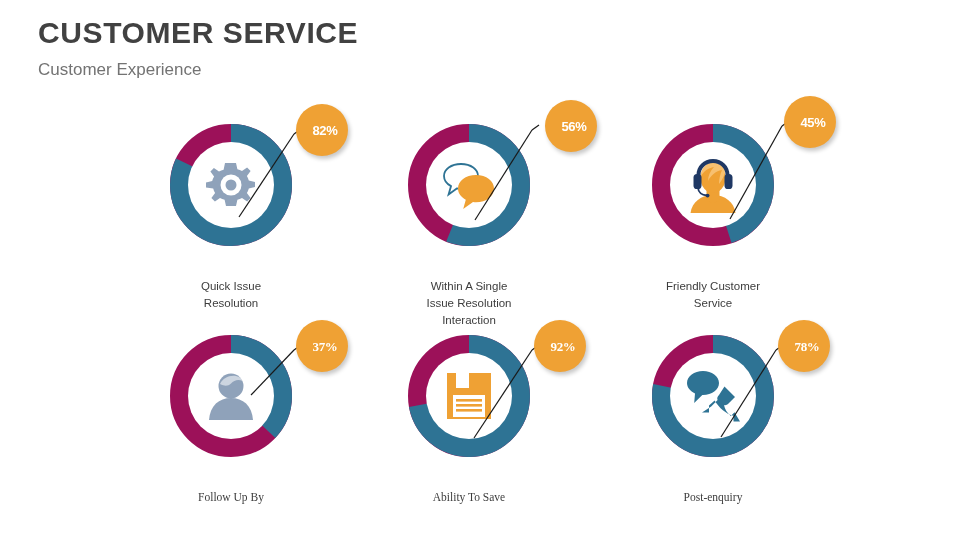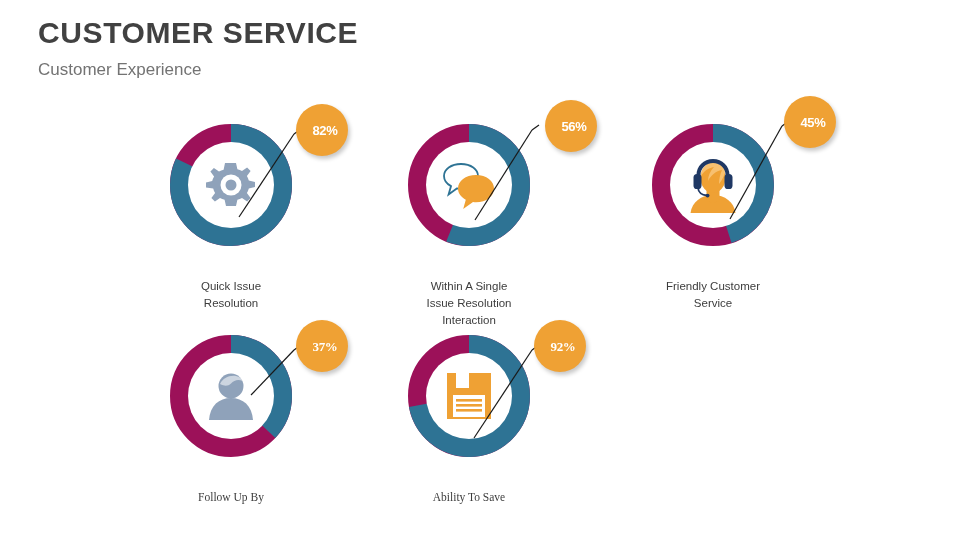--- a/index.html
+++ b/index.html
@@ -301,14 +301,40 @@
       </div>
     </div>
     <div class="pct-badge">
       <span class="pct-text">92%</span>
     </div>
     <div class="metric-label">
       <span class="lab-line">Ability To Save</span>
     </div>
   </div>
 
+  <div class="metric-card col2 row1">
+    <svg class="leader-line" viewBox="0 0 244 210">
+      <path d="M 185 43 L 192 38" stroke="#1A1A1A" stroke-width="1.2" fill="none"></path>
+      <path d="M 185 43 L 130 130" stroke="#1A1A1A" stroke-width="1.2" fill="none"></path>
+    </svg>
+    <div class="donut-wrap">
+      <svg class="donut-svg" viewBox="0 0 122 122">
+        <circle cx="61" cy="61" r="48" fill="none" stroke="#9C1159" stroke-width="26"></circle>
+        <circle class="arc-value" cx="61" cy="61" r="48" fill="none" stroke="#2E7394" stroke-width="26" transform="rotate(-90 61 61)" stroke-dasharray="235.24 66.35"></circle>
+      </svg>
+      <div class="donut-center">
+        <svg width="54" height="54" viewBox="0 0 54 54">
+
+          <path fill="#2E7394" d="M17 2 C8.2 2 1 7.4 1 14 C1 18.4 4.2 22.3 9 24.4 L8.2 34 L16.3 25.9 C16.5 25.95 16.8 26 17 26 C25.8 26 33 20.6 33 14 C33 7.4 25.8 2 17 2 z"></path>
+
+          <path fill="#2E7394" d="M38.5 17.5 L49 28 L42.5 34.5 C41 36 39.5 36.6 38 36 C38.8 40.2 41 44 44.8 47 L48.5 43.3 L54 52.4 L47.5 52.4 L47.5 46.8 C40 44.6 33.2 39 28.6 31.4 L23 36.5 L23 43.5 L16 43.5 L25.2 37.6 L31.6 31 C30.8 29.4 31.4 27.6 33 26 z"></path>
+        </svg>
+      </div>
+    </div>
+    <div class="pct-badge">
+      <span class="pct-text">78%</span>
+    </div>
+    <div class="metric-label">
+      <span class="lab-line">Post-enquiry</span>
+    </div>
+  </div>
 
 </div>
 
 </body></html>

